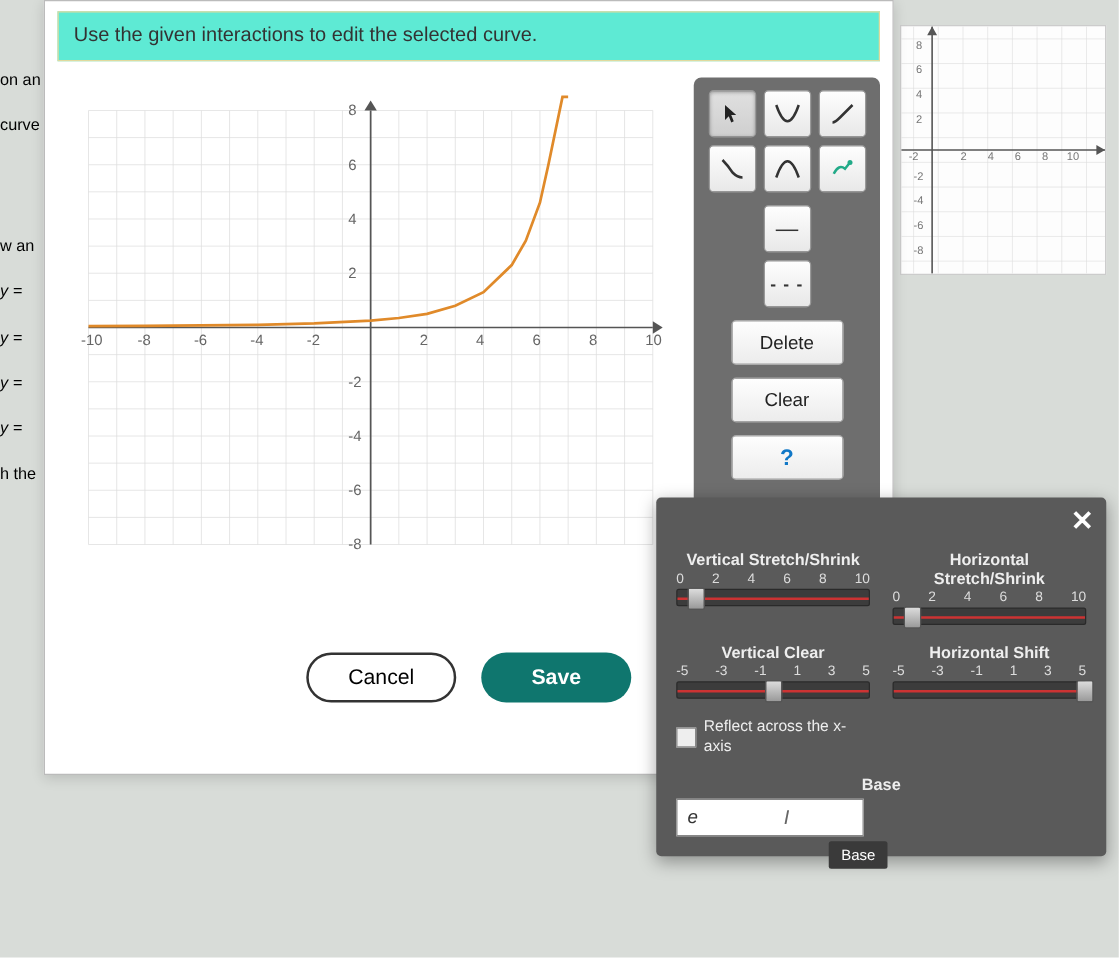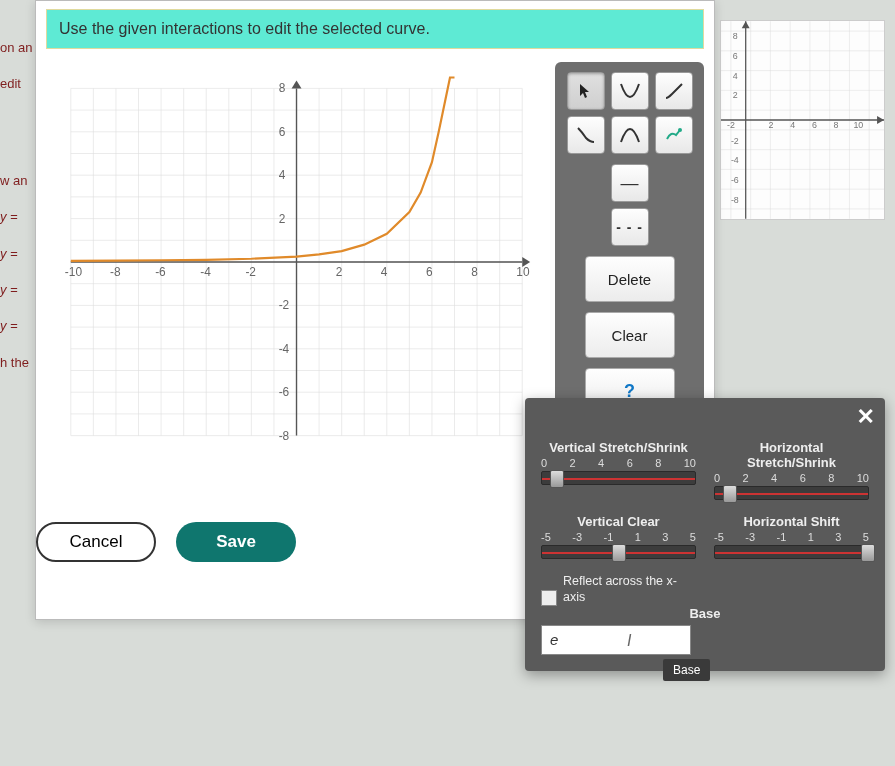--- a/index.html
+++ b/index.html
@@ -7,24 +7,24 @@
     margin: 0;
     font-family: Arial, Helvetica, sans-serif;
     background: #d8dcd8;
     width: 895px;
     height: 766px;
     overflow: hidden;
     position: relative;
   }
   .bg-left {
     position: absolute;
-    left: 0; top: 20px;
+    left: 0; top: 36px;
     width: 40px;
     font-size: 13px;
-    color: #7f1d1d;
+    color: #000000;
     line-height: 2.8;
     padding-top: 10px;
   }
   .bg-left div { white-space: nowrap; }
   .bg-left .eq { font-style: italic; }
   .bg-thumb {
     position: absolute;
     right: 10px; top: 20px;
     width: 165px; height: 200px;
     background: #fdfdfd;
@@ -89,34 +89,34 @@
     font-size: 18px;
     color: #333;
     cursor: pointer;
   }
   .tool-btn.active {
     background: linear-gradient(#e0e0e0,#cfcfcf);
     box-shadow: inset 0 1px 3px rgba(0,0,0,0.3);
   }
   .tool-btn.ellipsis { font-weight: bold; letter-spacing: 1px; font-size: 14px;}
   .action-btn {
-    width: 90px; height: 46px;
+    width: 90px; height: 36px;
     background: linear-gradient(#fefefe,#ececec);
     border: 1px solid #aaa;
     border-radius: 4px;
     font-size: 15px;
     color: #222;
     cursor: pointer;
     margin-top: 4px;
   }
   .action-btn.help { color: #1178c7; font-weight: bold; font-size: 18px;}
 
   .bottom-row {
     display: flex;
-    justify-content: flex-start;
+    justify-content: center;
     gap: 20px;
     margin-top: 60px;
   }
   .btn-cancel {
     width: 120px; height: 40px;
     border-radius: 22px;
     border: 2px solid #333;
     background: #fff;
     font-size: 17px;
     cursor: pointer;
@@ -188,29 +188,29 @@
     border-radius: 2px;
     transform: translateX(-50%);
   }
   .check-row {
     display: grid;
     grid-template-columns: 1fr 1fr;
     column-gap: 18px;
     margin-top: 14px;
     font-size: 12.5px;
   }
-  .check-item { display: flex; align-items: flex-end; gap: 6px; line-height: 1.3;}
+  .check-item { display: flex; align-items: center; gap: 6px; line-height: 1.3;}
   .chk {
     width: 16px; height: 16px;
     background: #eee;
     border: 1px solid #888;
     flex: 0 0 16px;
     margin-top: 1px;
   }
-  .base-row { }
+  .base-row { margin-top: 14px; }
   .base-label { font-weight: bold; text-align: center; margin-bottom: 4px;}
   .base-input {
     width: 150px;
     height: 30px;
     background: #fff;
     color: #333;
     border: 1px solid #888;
     padding: 0 8px;
     font-style: italic;
     font-size: 15px;
@@ -232,21 +232,21 @@
     font-size: 12px;
     padding: 4px 10px;
     border-radius: 2px;
   }
 </style>
 </head>
 <body>
 
 <div class="bg-left">
   <div>on an</div>
-  <div>edit</div>
+  <div>curve</div>
   <div style="height:60px"></div>
   <div>w an</div>
   <div class="eq">y =</div>
   <div class="eq">y =</div>
   <div class="eq">y =</div>
   <div class="eq">y =</div>
   <div>h the</div>
 </div>
 
 <div class="bg-thumb">

